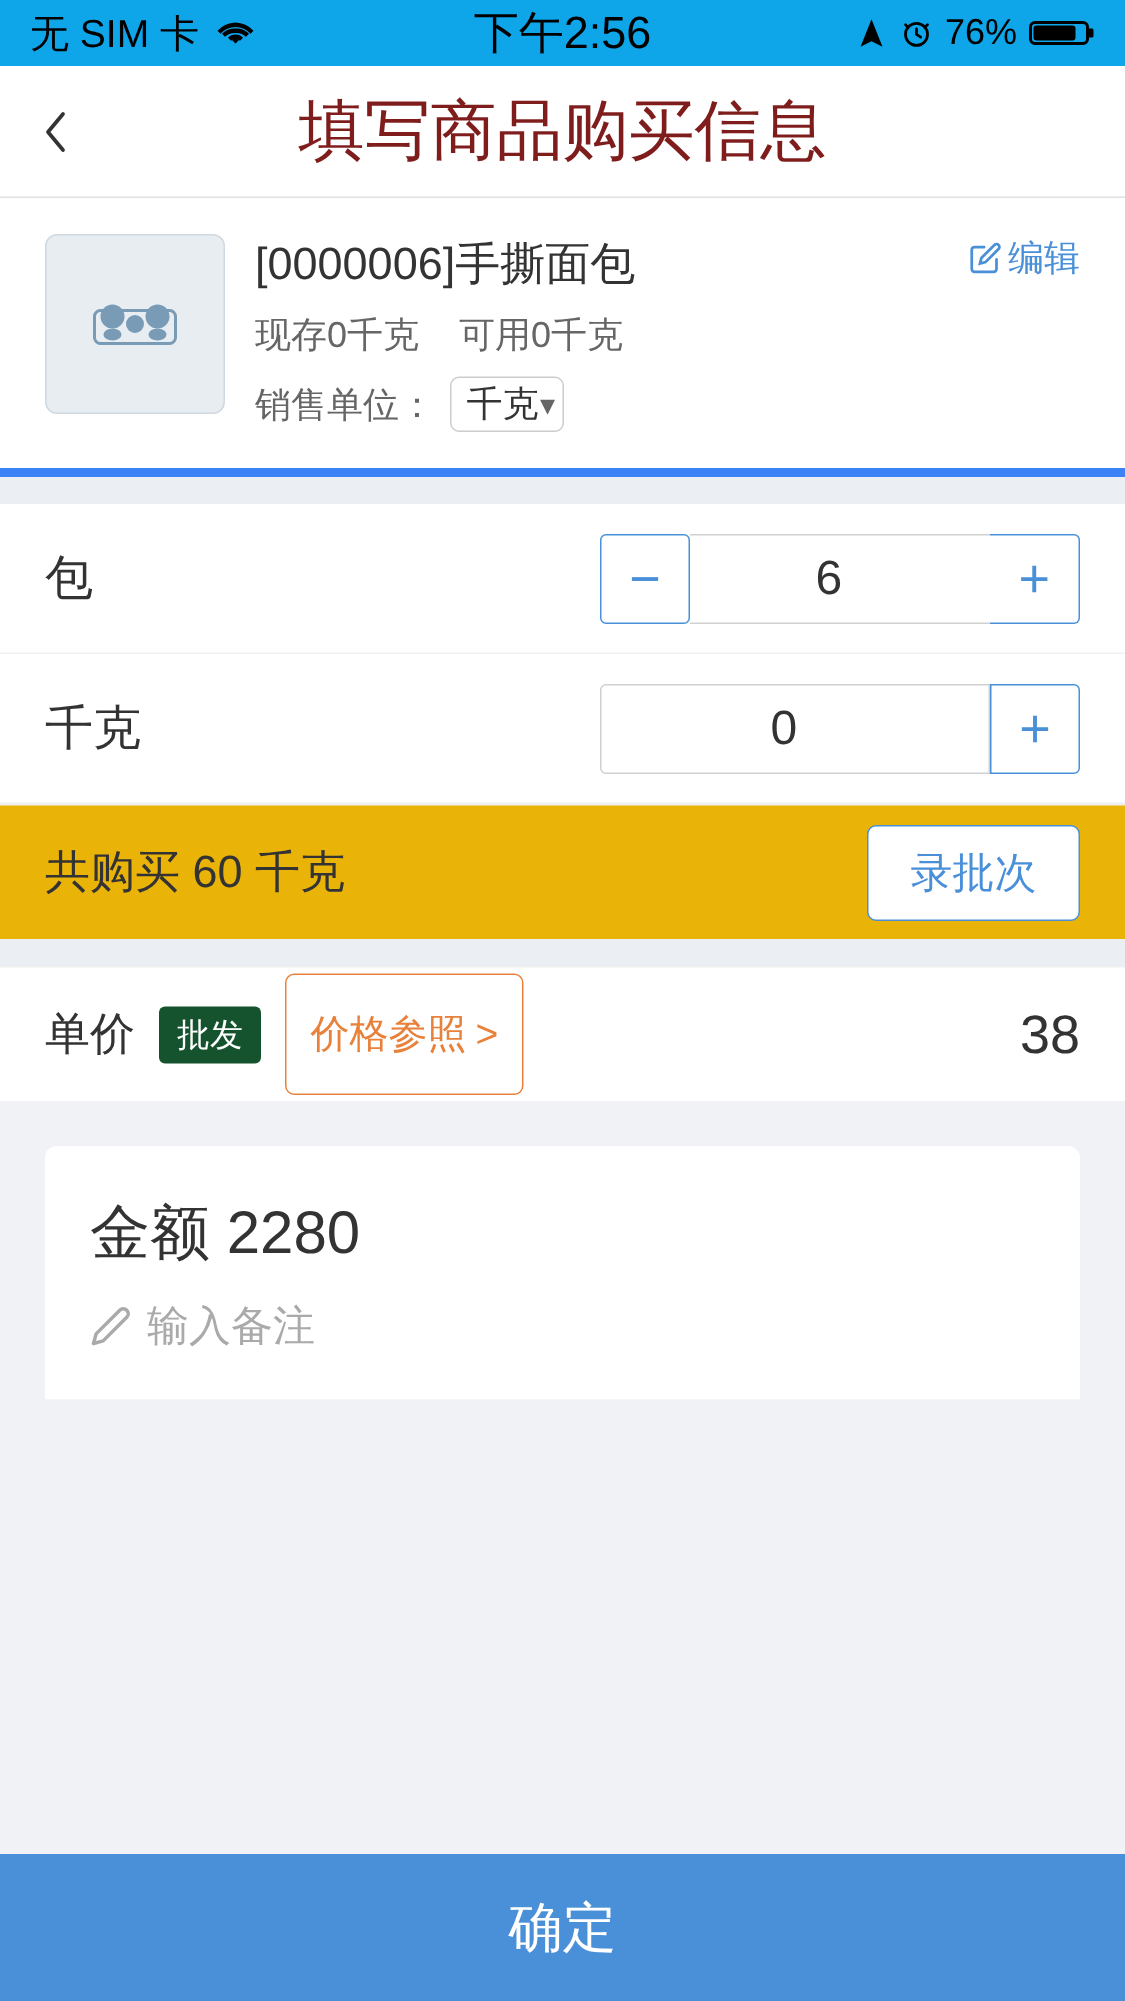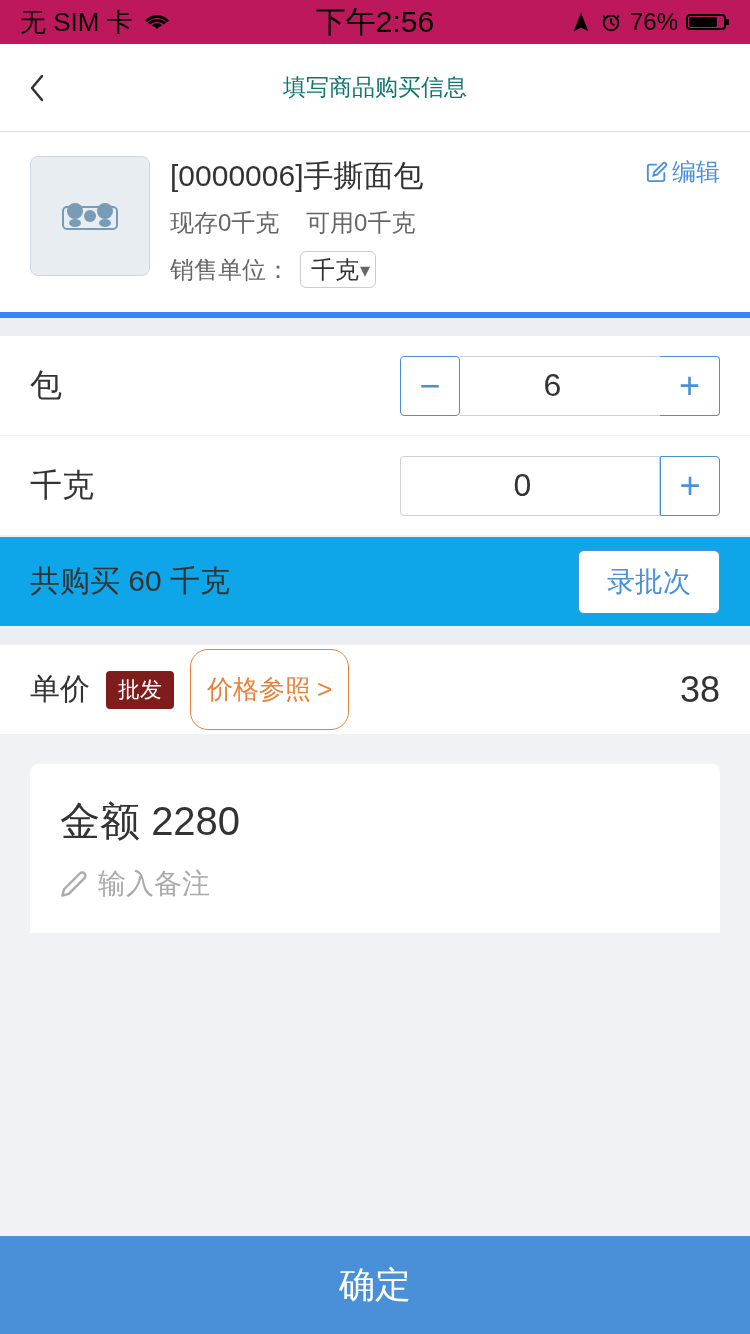--- a/index.html
+++ b/index.html
@@ -9,21 +9,21 @@
       min-height: 1334px;
       font-family: -apple-system, "PingFang SC", "Helvetica Neue", sans-serif;
       background: #f0f2f5;
       overflow-x: hidden;
     }
 
     
     .status-bar {
       width: 750px;
       height: 44px;
-      background: #be185d;
+      background: #0ea5e9;
       display: flex;
       align-items: center;
       justify-content: space-between;
       padding: 0 20px;
       font-size: 28px;
       gap: 32px;
     }
     .status-left {
       display: flex;
       align-items: center;
@@ -59,23 +59,23 @@
       border-bottom: 1px solid #e0e0e0;
     }
     .nav-back {
       position: absolute;
       left: 24px;
       display: flex;
       align-items: center;
       cursor: pointer;
     }
     .nav-title {
-      font-size: 23px;
+      font-size: 44px;
       font-weight: 500;
-      color: #0f766e;
+      color: #7f1d1d;
     }
 
     
     .product-card {
       background: #fff;
       padding: 24px 30px;
       display: flex;
       align-items: flex-start;
       gap: 20px;
       margin-top: 0;
@@ -242,21 +242,21 @@
       cursor: pointer;
       border-radius: 0 4px 4px 0;
     }
 
     
     .summary-row {
       display: flex;
       align-items: center;
       padding: 0 30px;
       min-height: 90px;
-      background: #0ea5e9;
+      background: #eab308;
       border-top: 1px solid #f0f0f0;
     }
     .summary-text {
       font-size: 30px;
       color: #333;
       flex: 1;
     }
     .record-batch-btn {
       border: 1.5px solid #4a90d9;
       color: #4a90d9;
@@ -275,33 +275,33 @@
       display: flex;
       align-items: center;
       gap: 16px;
       border-top: 1px solid #f0f0f0;
     }
     .price-label {
       font-size: 30px;
       color: #333;
     }
     .price-tag-batch {
-      background: #7f1d1d;
+      background: #14532d;
       color: #fff;
       font-size: 22px;
       padding: 4px 12px;
       border-radius: 4px;
     }
     .price-ref-btn {
       border: 1.5px solid #e8813a;
       color: #e8813a;
       background: #fff;
       font-size: 26px;
       padding: 22px 16px;
-      border-radius: 18px;
+      border-radius: 6px;
       cursor: pointer;
       display: flex;
       align-items: center;
       gap: 6px;
     }
     .price-value {
       margin-left: auto;
       font-size: 36px;
       color: #333;
       font-weight: 500;

